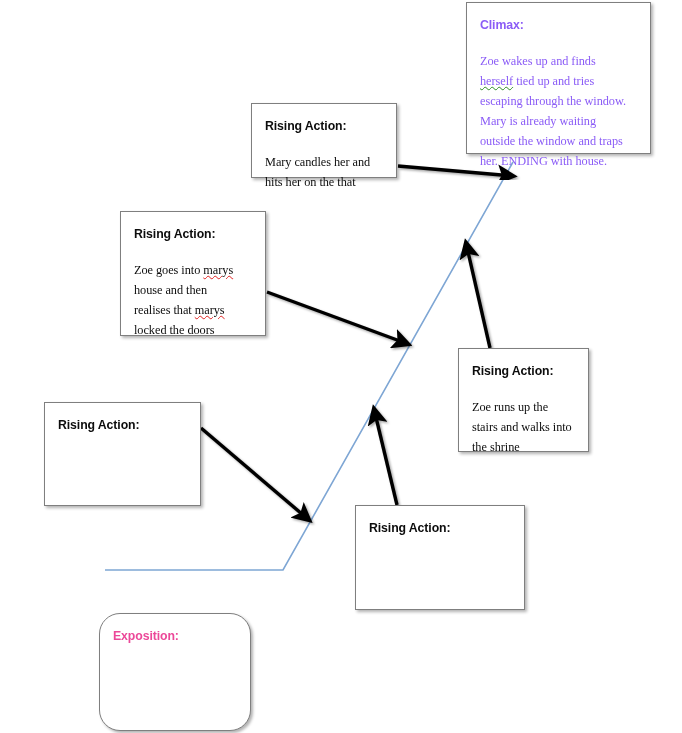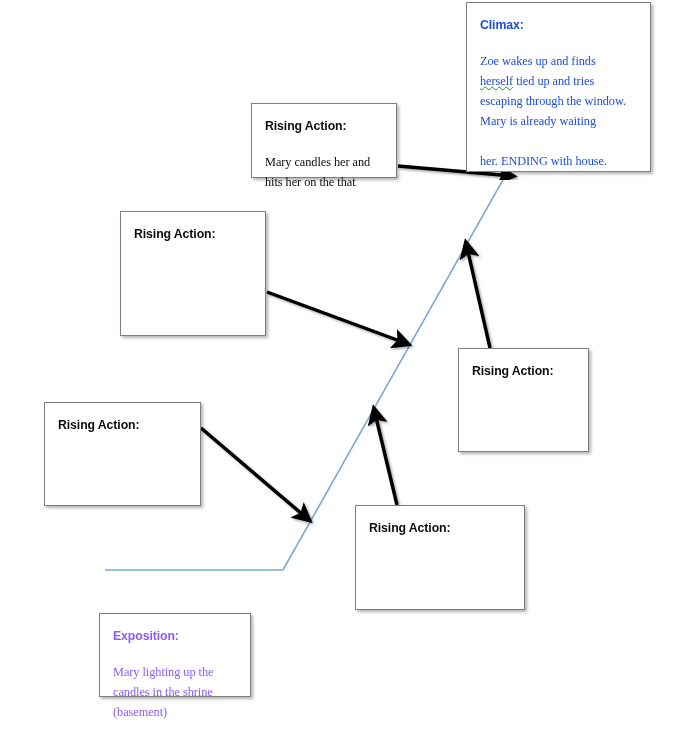--- a/index.html
+++ b/index.html
@@ -79,58 +79,64 @@
     <g id="arrow-group">
         <line x1="224" y1="613" x2="224" y2="574" stroke="#000000" stroke-width="3.4" marker-end="url(#ah)" filter="url(#softshadow)"></line>
         <line x1="201" y1="428" x2="309" y2="520" stroke="#000000" stroke-width="3.4" marker-end="url(#ah)" filter="url(#softshadow)"></line>
         <line x1="397" y1="505" x2="374" y2="409" stroke="#000000" stroke-width="3.4" marker-end="url(#ah)" filter="url(#softshadow)"></line>
         <line x1="490" y1="348" x2="466" y2="243" stroke="#000000" stroke-width="3.4" marker-end="url(#ah)" filter="url(#softshadow)"></line>
         <line x1="267" y1="292" x2="408" y2="344" stroke="#000000" stroke-width="3.4" marker-end="url(#ah)" filter="url(#softshadow)"></line>
         <line x1="398" y1="166" x2="513" y2="176" stroke="#000000" stroke-width="3.4" marker-end="url(#ah)" filter="url(#softshadow)"></line>
       </g>
   </svg>
 
-  <div class="node" id="node-climax" style="left: 466px; top: 2px; width: 185px; height: 170px; border-color: rgb(127, 127, 127); color: #1d4ed8;">
+  <div class="node" id="node-climax" style="left: 466px; top: 2px; width: 185px; height: 152px; border-color: rgb(127, 127, 127); color: #8b5cf6;">
     <span class="heading">Climax:</span>
     <span class="body">
       <span>Zoe wakes up and finds</span><br>
       <span class="sp-green">herself</span><span> tied up and tries</span><br>
       <span>escaping through the window.</span><br>
       <span>Mary is already waiting</span><br>
-      <br>
+      <span>outside the window and traps</span><br>
       <span>her. ENDING with house.</span>
     </span>
   </div>
 
   <div class="node" id="node-rising-5" style="left: 251px; top: 103px; width: 146px; height: 75px; border-color: rgb(127, 127, 127); color: rgb(13, 13, 13);">
     <span class="heading">Rising Action:</span>
     <span class="body">
       <span>Mary candles her and</span><br>
       <span>hits her on the that</span>
     </span>
   </div>
 
   <div class="node" id="node-rising-4" style="left: 120px; top: 211px; width: 146px; height: 125px; border-color: rgb(127, 127, 127); color: rgb(13, 13, 13);">
     <span class="heading">Rising Action:</span>
+    <span class="body">
+      <span>Zoe goes into </span><span class="sp-red">marys</span><br>
+      <span>house and then</span><br>
+      <span>realises that </span><span class="sp-red">marys</span><br>
+      <span>locked the doors</span>
+    </span>
   </div>
 
   <div class="node" id="node-rising-3" style="left: 458px; top: 348px; width: 131px; height: 104px; border-color: rgb(127, 127, 127); color: rgb(13, 13, 13);">
     <span class="heading">Rising Action:</span>
+    <span class="body">
+      <span>Zoe runs up the</span><br>
+      <span>stairs and walks into</span><br>
+      <span>the shrine</span>
+    </span>
   </div>
 
   <div class="node" id="node-rising-1" style="left: 44px; top: 402px; width: 157px; height: 104px; border-color: rgb(127, 127, 127); color: rgb(13, 13, 13);">
     <span class="heading">Rising Action:</span>
   </div>
 
   <div class="node" id="node-rising-2" style="left: 355px; top: 505px; width: 170px; height: 105px; border-color: rgb(127, 127, 127); color: rgb(13, 13, 13);">
     <span class="heading">Rising Action:</span>
   </div>
 
-  <div class="node" id="node-exposition" style="left: 99px; top: 613px; width: 152px; height: 84px; border-color: rgb(127, 127, 127); color: #8b5cf6;">
+  <div class="node" id="node-exposition" style="left: 99px; top: 613px; width: 152px; height: 118px; border-color: rgb(127, 127, 127); color: #ec4899; border-radius: 21px;">
     <span class="heading">Exposition:</span>
-    <span class="body">
-      <span>Mary lighting up the</span><br>
-      <span>candles in the shrine</span><br>
-      <span>(basement)</span>
-    </span>
   </div>
 
 </div>
 
 </body></html>

